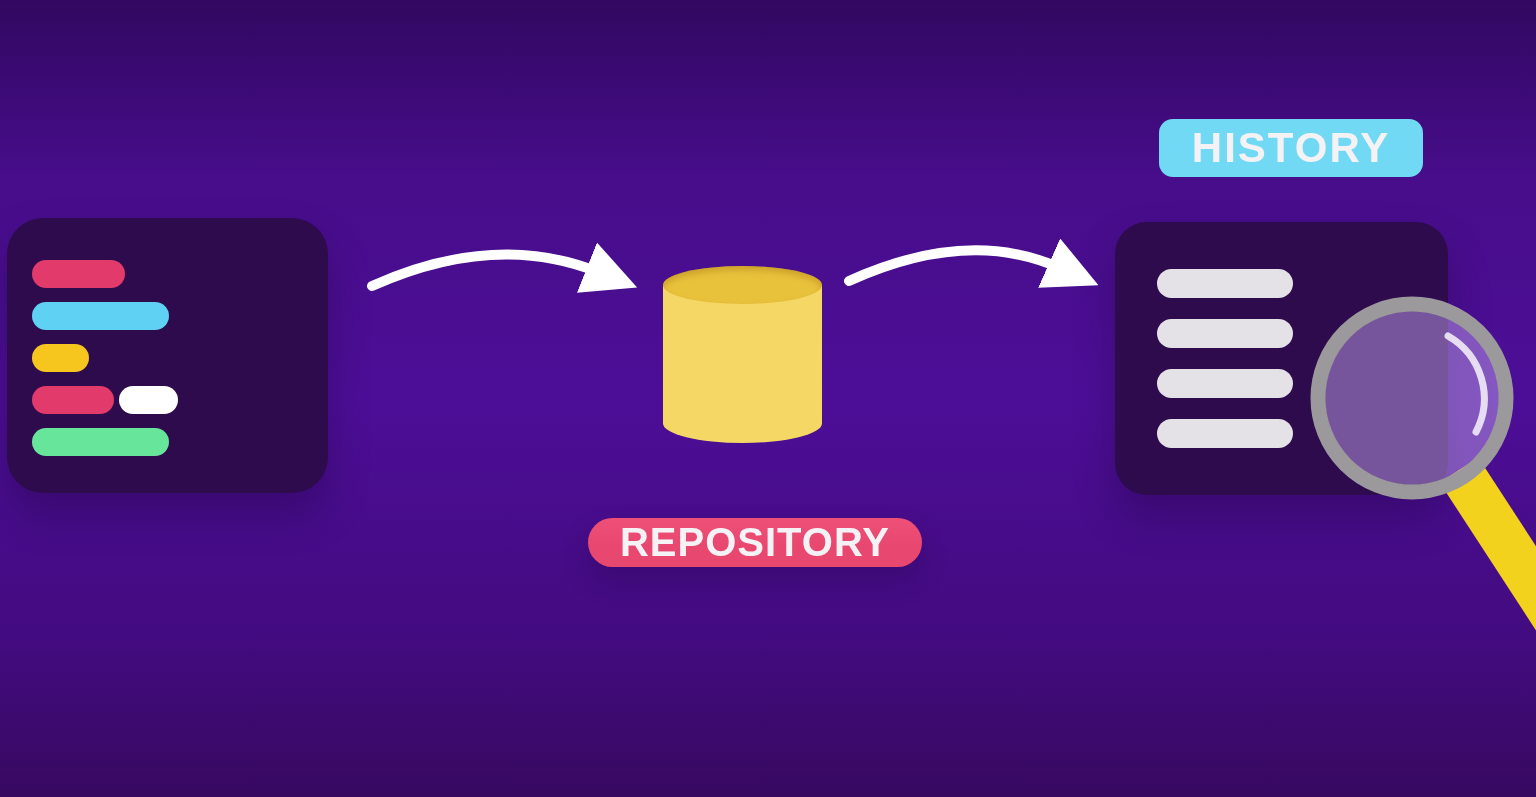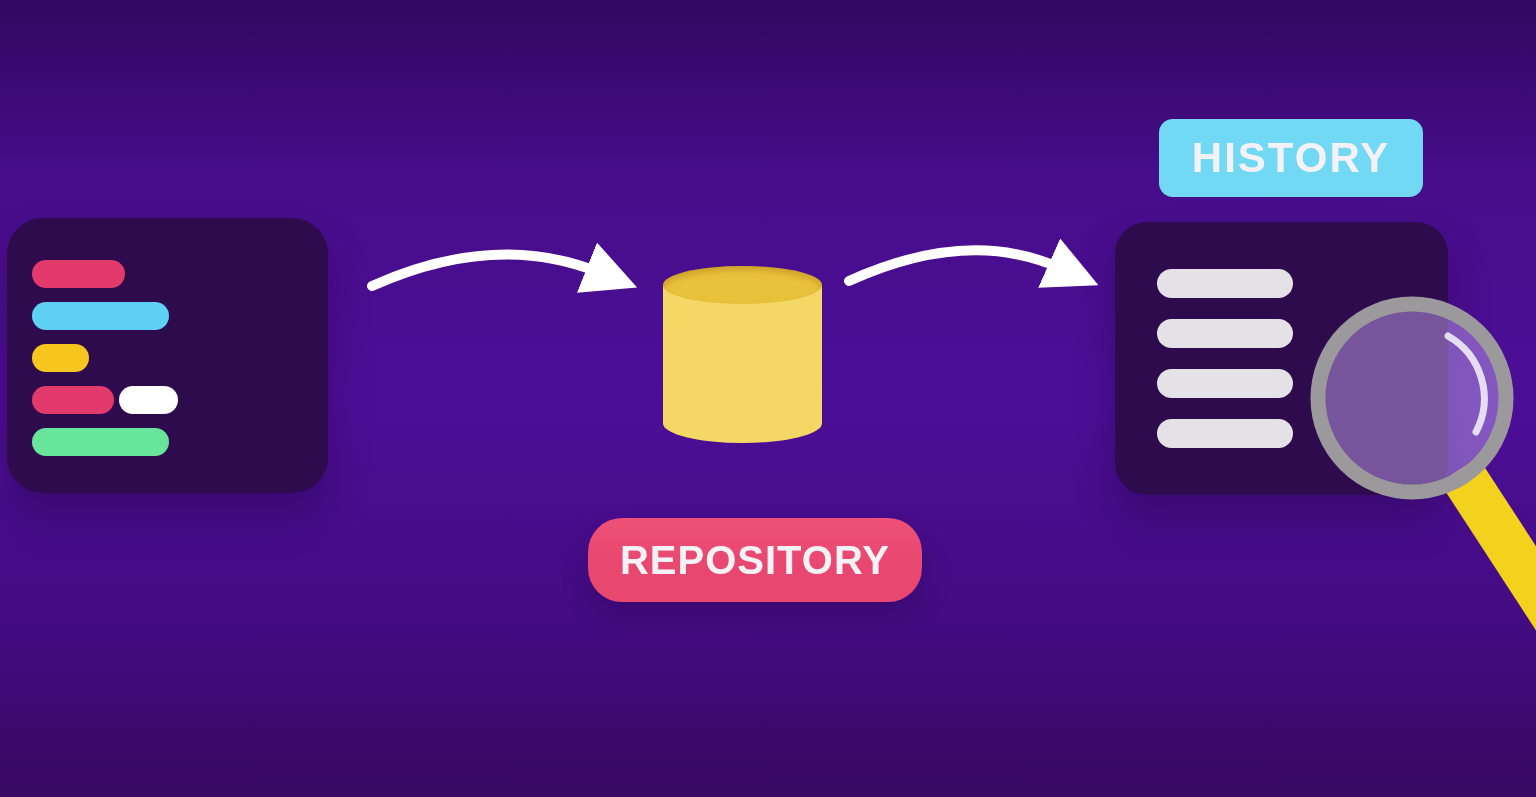--- a/index.html
+++ b/index.html
@@ -17,24 +17,24 @@
     padding:42px 0 0 25px;box-sizing:border-box;display:flex;flex-direction:column;gap:14px;}
   .code-line{display:flex;gap:5px;}
   .code-seg{height:28px;border-radius:14px;}
   .cylinder{position:absolute;left:663px;top:266px;width:159px;height:177px;}
   .cyl-body{position:absolute;left:0;right:0;top:19px;bottom:0;background:var(--cylinder-body);
     border-radius:0 0 80px 80px / 0 0 20px 20px;}
   .cyl-top{position:absolute;left:0;right:0;top:0;height:38px;border-radius:50%;
     background:var(--cylinder-top);box-shadow:inset 0 4px 6px rgba(150,100,10,0.35);}
   .label{display:flex;align-items:center;justify-content:center;position:absolute;
     color:var(--label-text);font-weight:800;box-sizing:border-box;}
-  .repo-pill{left:588px;top:518px;width:334px;height:84px;border-radius:34px;
+  .repo-pill{left:588px;top:518px;width:334px;height:49px;border-radius:34px;
     background:linear-gradient(180deg,#ee5077 0%,var(--repo-pill-bg) 60%);
     font-size:40px;letter-spacing:1px;box-shadow:0 14px 26px rgba(30,2,60,0.25);}
-  .history-badge{left:1159px;top:119px;width:264px;height:78px;border-radius:14px;
+  .history-badge{left:1159px;top:119px;width:264px;height:58px;border-radius:14px;
     background:var(--history-badge-bg);font-size:42px;letter-spacing:2px;}
   .history-panel{left:1115px;top:222px;width:333px;height:273px;border-radius:32px;
     padding:47px 0 0 42px;box-sizing:border-box;display:flex;flex-direction:column;gap:21px;}
   .history-line{width:136px;height:29px;border-radius:15px;background:var(--history-line);}
   .overlay{position:absolute;left:0;top:0;pointer-events:none;}
 </style>
 </head>
 <body>
 
 <div class="stage">

